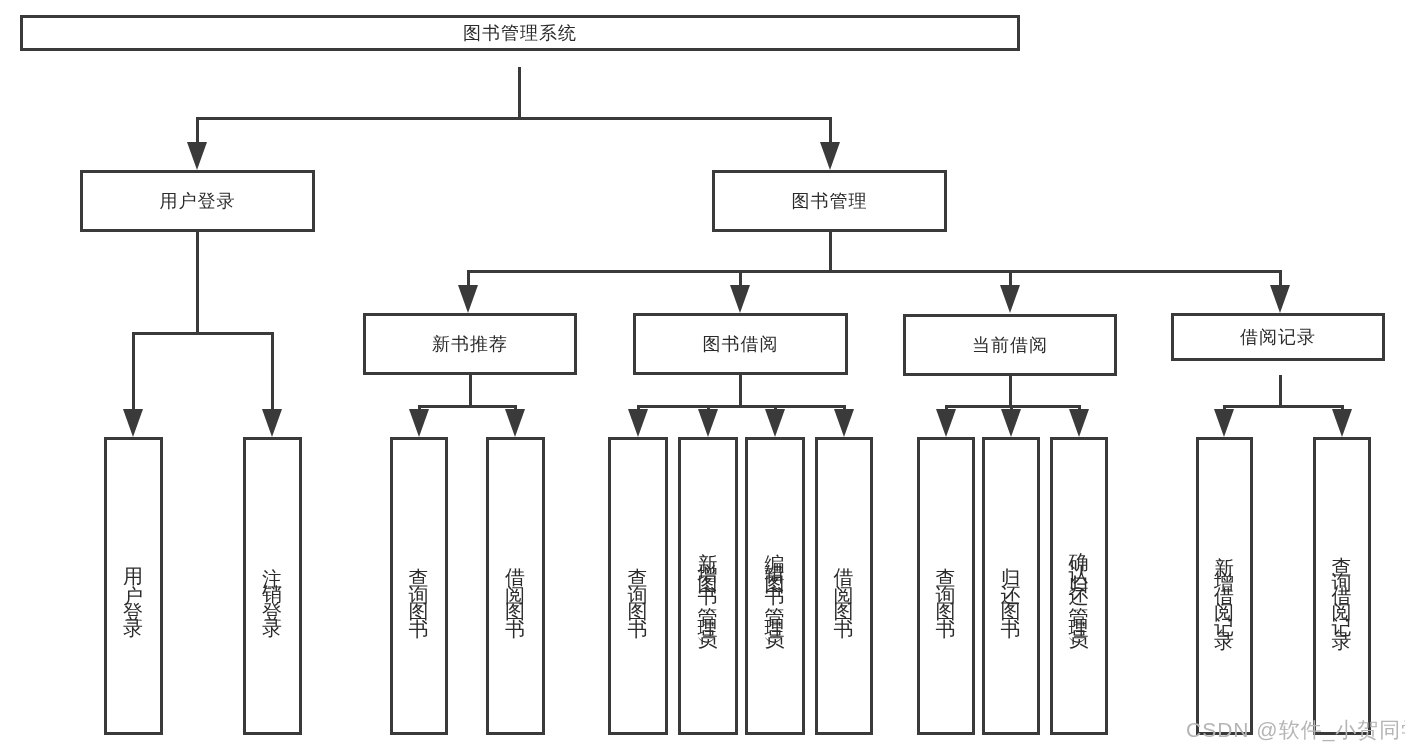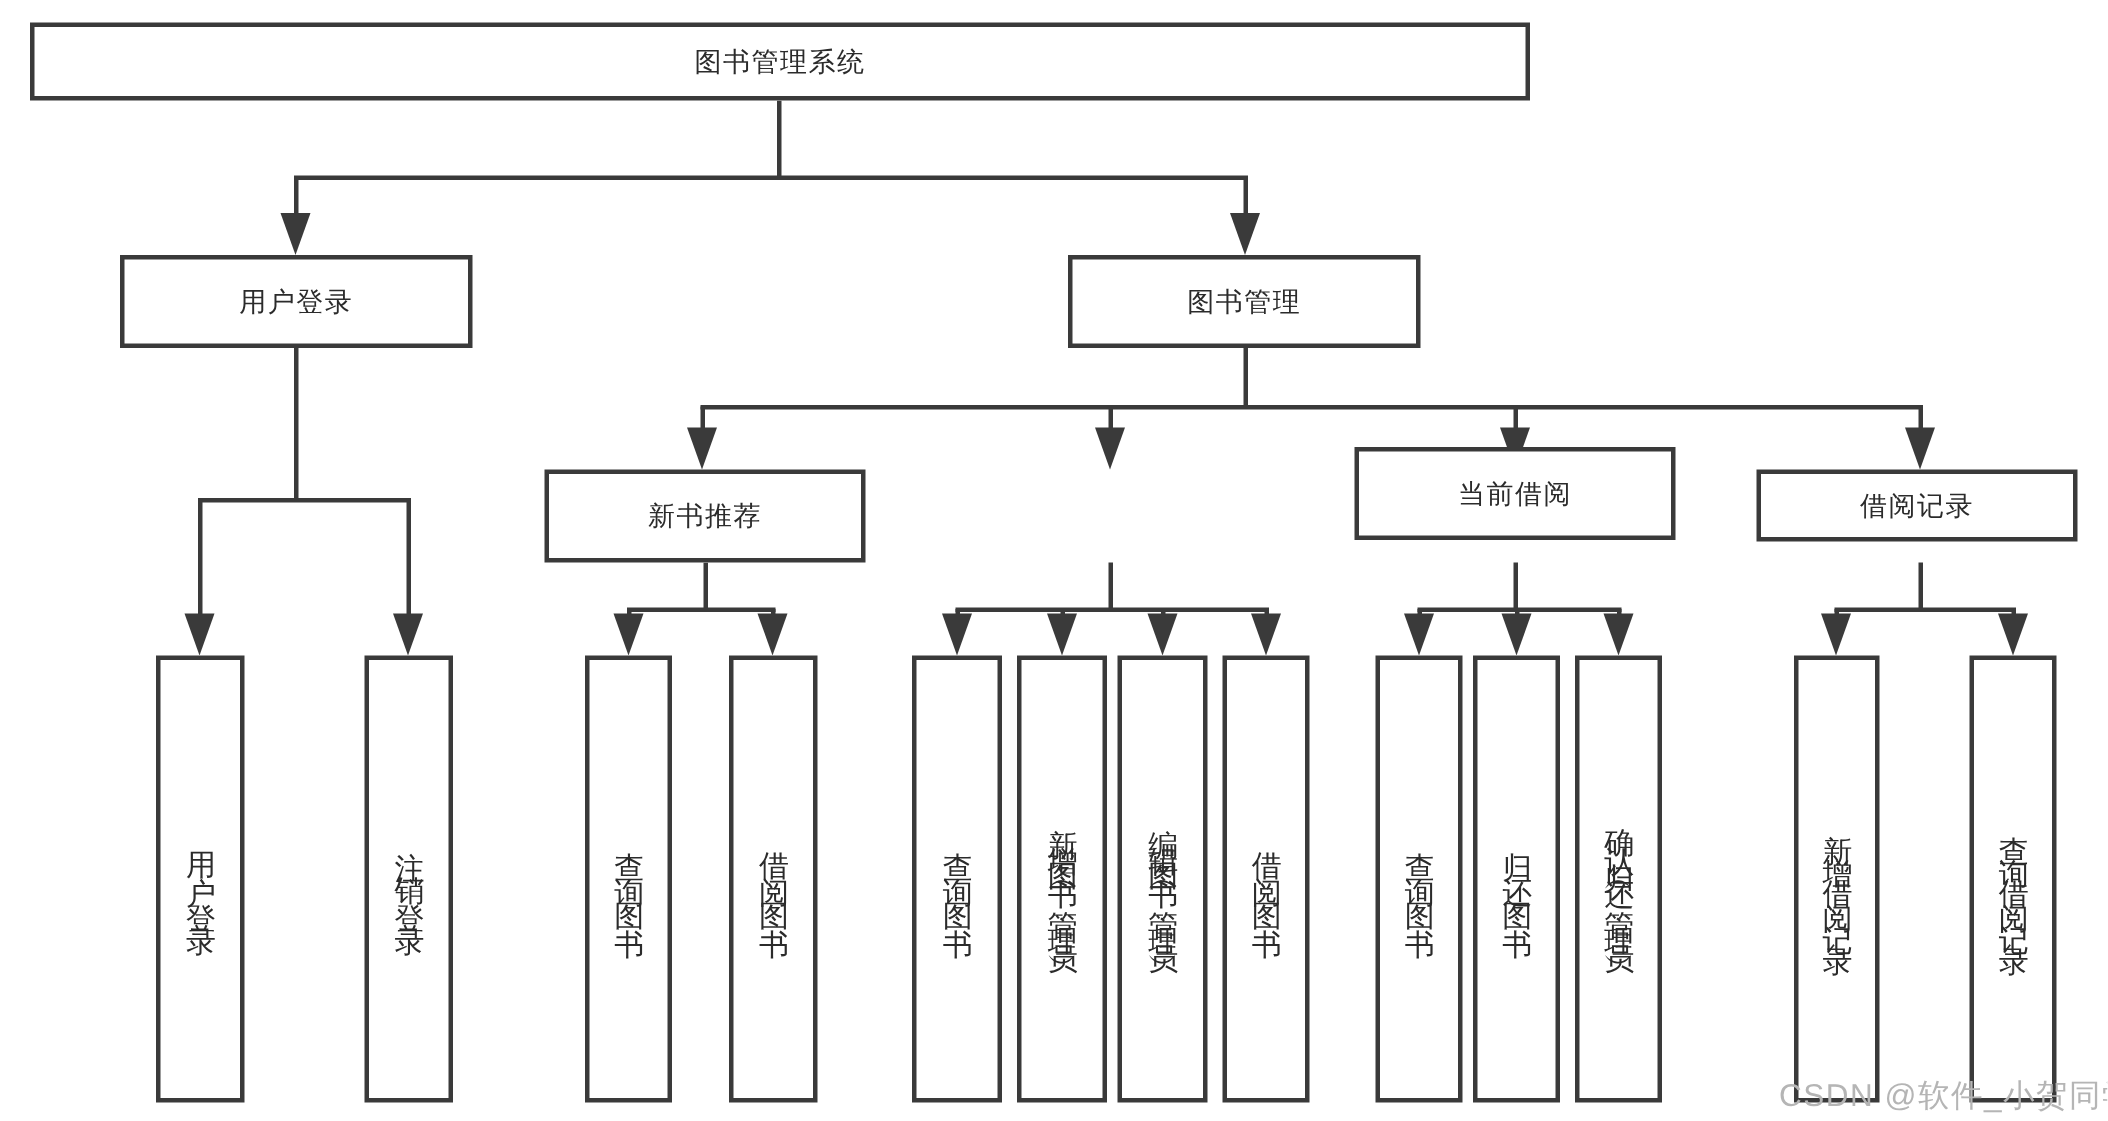--- a/index.html
+++ b/index.html
@@ -40,30 +40,31 @@
     position:absolute; left:1186px; top:716px;
     font-size:21px; color:var(--wm); letter-spacing:1px;
     z-index:5; white-space:nowrap;
   }
 </style>
 </head>
 <body>
 
 <div class="stage">
 
-  <div class="node" style="left:20px; top:15px; width:1000px; height:52px;">图书管理系统</div>
+  <div class="node" style="left:20px; top:15px; width:1000px; height:36px;">图书管理系统</div>
 
   <div class="node" style="left:80px; top:170px; width:235px; height:62px;">用户登录</div>
 
   <div class="node" style="left:363px; top:313px; width:214px; height:62px;">新书推荐</div>
 
   <div class="node" style="left:712px; top:170px; width:235px; height:62px;">图书管理</div>
 
+  <div class="node" style="left:633px; top:313px; width:215px; height:62px;">图书借阅</div>
 
-  <div class="node" style="left:903px; top:298px; width:214px; height:62px;">当前借阅</div>
+  <div class="node" style="left:903px; top:314px; width:214px; height:62px;">当前借阅</div>
 
   <div class="node" style="left:1171px; top:313px; width:214px; height:48px;">借阅记录</div>
 
   <div class="leaf sp4" style="left:104px; width:59px;">
       <span>用户登录</span>
     </div>
   <div class="leaf sp4" style="left:243px; width:59px;">
       <span>注销登录</span>
     </div>
 

